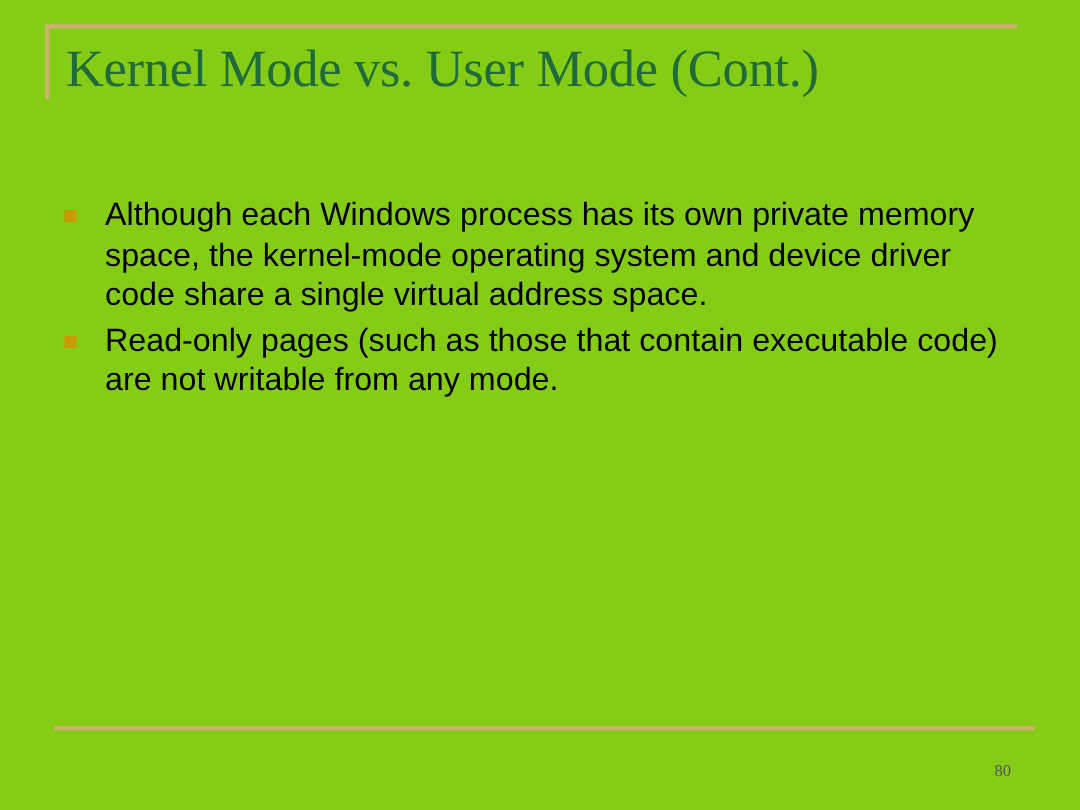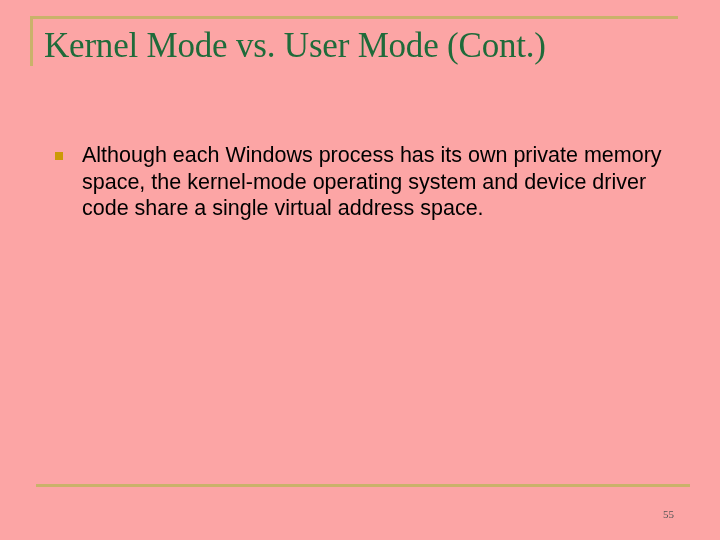--- a/index.html
+++ b/index.html
@@ -4,21 +4,21 @@
   <style>
     html, body {
       margin: 0;
       padding: 0;
       background: #ffffff;
     }
     .slide {
       position: relative;
       width: 720px;
       height: 540px;
-      background: #fca5a5;
+      background: #84cc16;
       overflow: hidden;
     }
     .rule-top {
       position: absolute;
       left: 30px;
       top: 16px;
       width: 648px;
       height: 3px;
       background: var(--gold-line);
     }
@@ -41,21 +41,21 @@
       line-height: 44px;
       color: var(--title-color);
       white-space: nowrap;
       letter-spacing: -0.2px;
     }
     .body {
       position: absolute;
       left: 43px;
       top: 130px;
       width: 640px;
-      margin: 12px;
+      margin: 0;
       padding: 0;
       list-style: none;
       font-family: "Liberation Sans", "DejaVu Sans", sans-serif;
       font-size: 21.5px;
       line-height: 26.5px;
       color: #000000;
     }
     .bullet-item {
       position: relative;
       padding-left: 27px;
@@ -96,17 +96,21 @@
   <div class="rule-top"></div>
   <div class="rule-left"></div>
 
   <h1 class="title">Kernel Mode vs. User Mode (Cont.)</h1>
 
   <ul class="body">
     <li class="bullet-item">
       <span class="bullet-marker"></span>
       <span class="bullet-text">Although each Windows process has its own private memory space, the kernel-mode operating system and device driver code share a single virtual address space.</span>
     </li>
+    <li class="bullet-item">
+      <span class="bullet-marker"></span>
+      <span class="bullet-text">Read-only pages (such as those that contain executable code) are not writable from any mode.</span>
+    </li>
   </ul>
 
   <div class="rule-bottom"></div>
-  <div class="page-number">55</div>
+  <div class="page-number">80</div>
 </div>
 
 </body></html>

